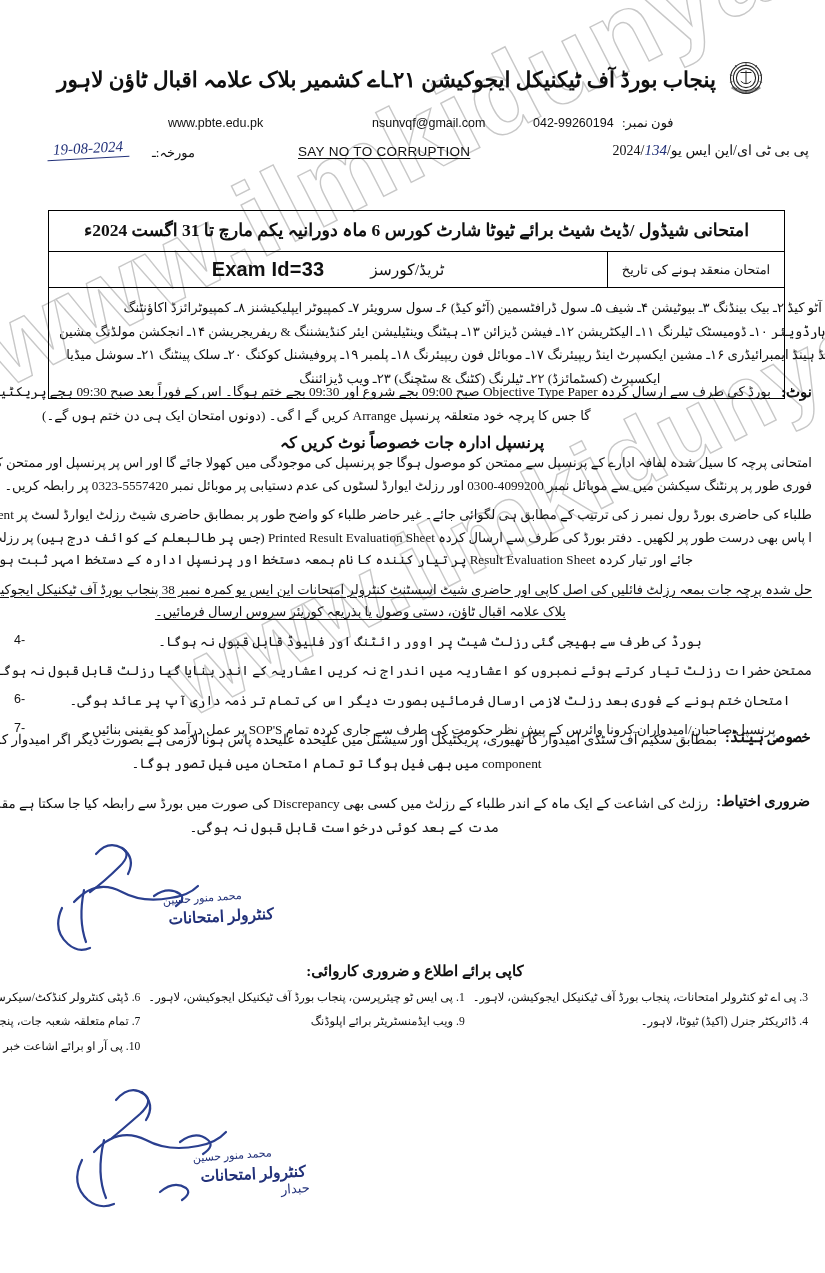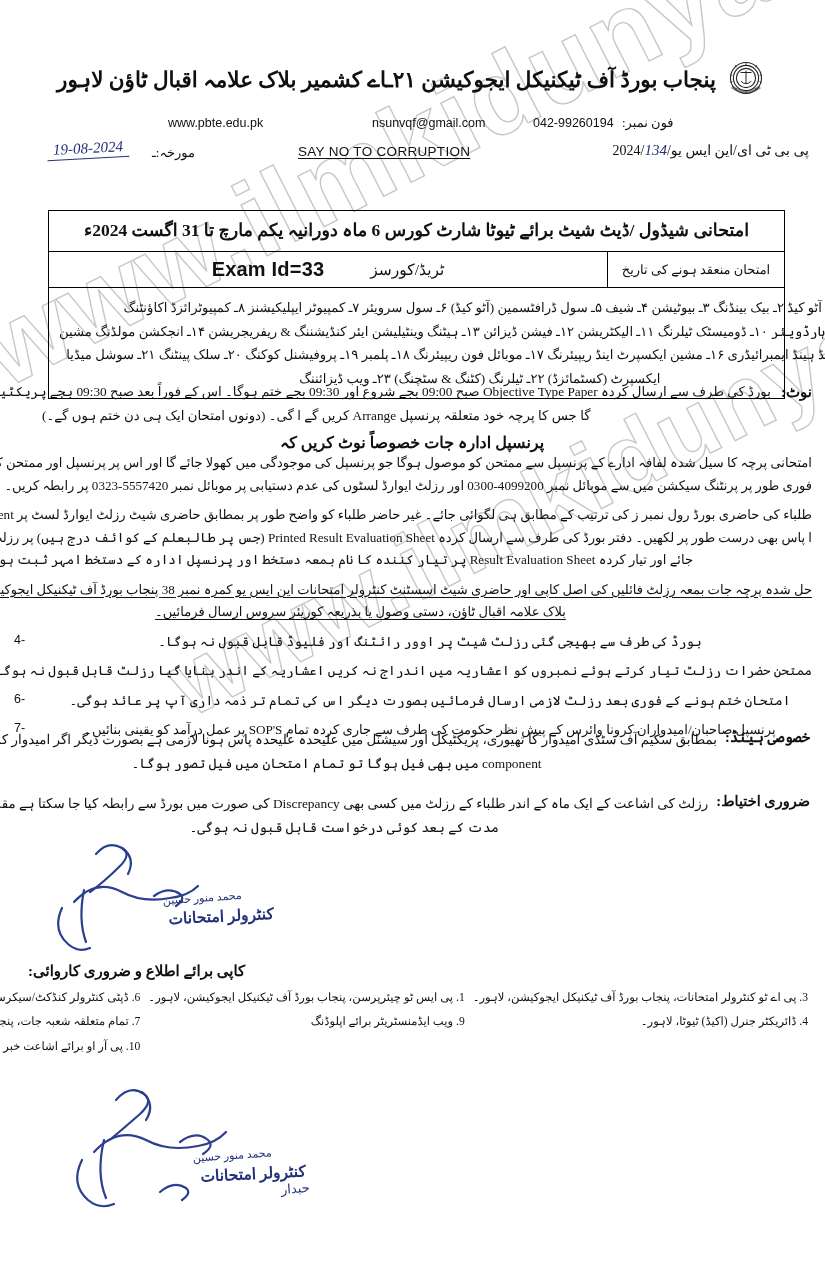--- a/index.html
+++ b/index.html
@@ -343,21 +343,21 @@
   
   .copyto {
     position: absolute;
     left: 28px; top: 962px;
     width: 780px;
     z-index: 6;
     direction: rtl;
     font-family: "Liberation Serif", serif;
   }
   .copyto-title {
-    text-align: left;
+    text-align: center;
     font-size: 15px;
     font-weight: bold;
     margin-bottom: 9px;
     padding-right: 6px;
   }
   .copyto-grid {
     display: grid;
     grid-template-columns: 1fr 1fr 1fr;
     column-gap: 8px;
     row-gap: 7px;

